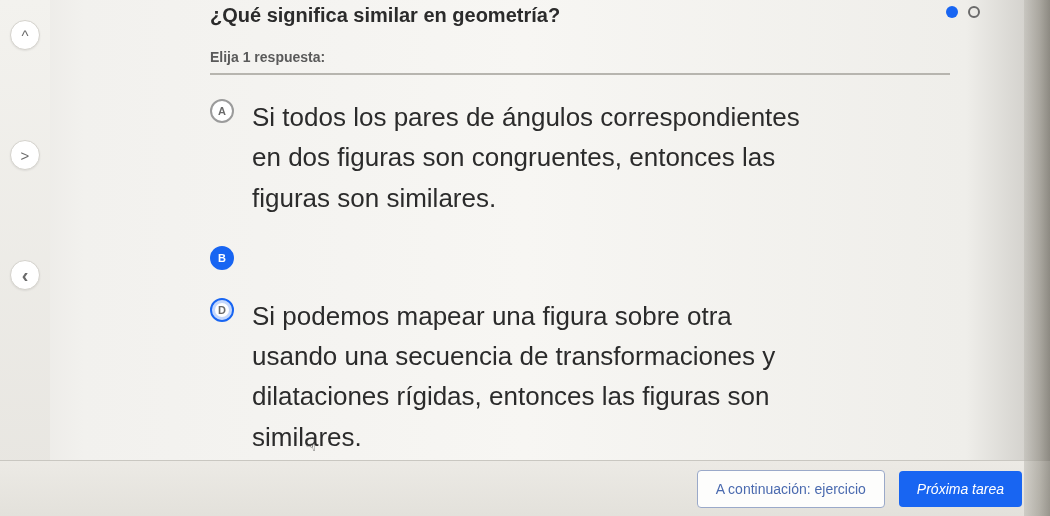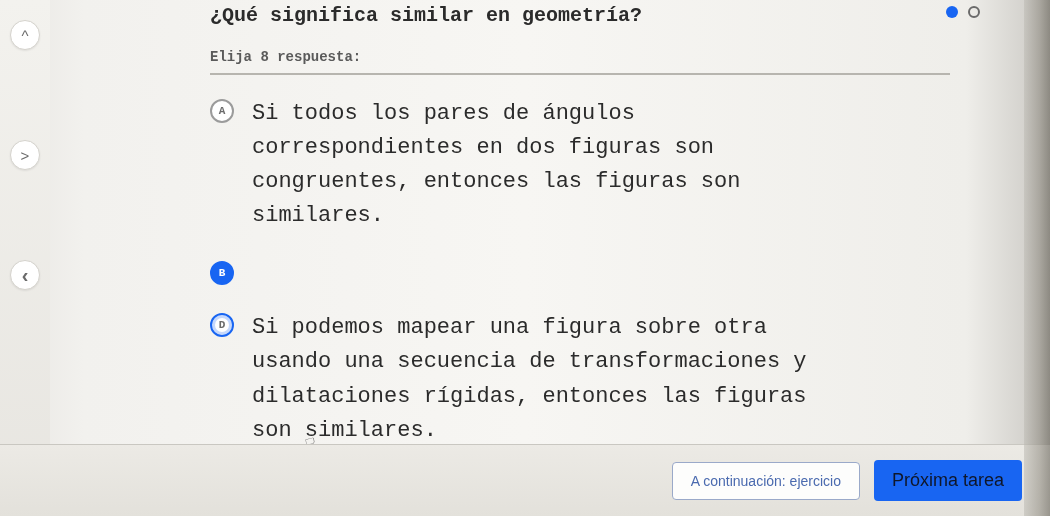--- a/index.html
+++ b/index.html
@@ -1,36 +1,36 @@
 <!DOCTYPE html>
 <html><head>
 <meta charset="utf-8">
 <style>
   * { box-sizing: border-box; margin: 0; padding: 0; }
   html, body { width: 1050px; height: 516px; font-family: -apple-system, BlinkMacSystemFont, "Segoe UI", Arial, sans-serif; background: #d8d8d8; overflow: hidden; }
   .screen { position: relative; width: 1050px; height: 516px; background: linear-gradient(90deg, #e8e6e2 0%, #f2f1ee 8%, #f7f6f3 50%, #efeeea 92%, #c9c7c2 100%); }
   .left-rail { position: absolute; left: 0; top: 0; width: 50px; height: 516px; background: linear-gradient(180deg, #f3f2ee, #e7e5e0); display: flex; flex-direction: column; align-items: center; padding-top: 20px; }
   .rail-btn { width: 30px; height: 30px; border-radius: 50%; background: #fff; border: 1px solid #d5d3cd; margin-bottom: 90px; display: flex; align-items: center; justify-content: center; color: #6b6b6b; font-size: 15px; box-shadow: 0 1px 2px rgba(0,0,0,0.08); cursor: pointer; }
   .rail-btn.chev { font-size: 20px; font-weight: 600; }
-  .main { position: absolute; left: 210px; top: 0; right: 40px; padding-top: 4px; font-family: Liberation Mono, monospace; }
+  .main { position: absolute; left: 210px; top: 0; right: 40px; padding-top: 4px; }
   .question { font-size: 20px; font-weight: 700; color: #2b2b2b; margin-bottom: 22px; }
   .instruction { font-size: 14px; color: #5a5a5a; font-weight: 600; margin-bottom: 8px; }
   .rule { border: none; border-top: 2px solid #b7b5af; margin-bottom: 22px; width: 740px; }
   .options { display: flex; flex-direction: column; gap: 26px; width: 740px; }
   .option { display: flex; align-items: flex-start; gap: 18px; cursor: pointer; }
   .radio { flex: 0 0 24px; width: 24px; height: 24px; border-radius: 50%; border: 2px solid #9b9b9b; background: #fff; display: flex; align-items: center; justify-content: center; font-size: 11px; font-weight: 600; color: #6a6a6a; margin-top: 2px; }
   .radio.filled { background: #1865f2; border-color: #1865f2; color: #fff; }
   .radio.selected { border: 3px solid #1865f2; background: #fff; color: #6a6a6a; position: relative; }
   .radio.selected::after { content: ""; position: absolute; inset: 4px; border-radius: 50%; background: transparent; }
   .radio.selected .letter { position: relative; z-index: 1; }
   .radio.selected-ring { border: 2px solid #1865f2; box-shadow: 0 0 0 3px rgba(24,101,242,0.25) inset; }
-  .opt-text { font-size: 22px; line-height: 1.55; color: #2b2b2b; max-width: 560px; }
-  .footer { position: absolute; left: 0; right: 0; bottom: 0; height: 72px; border-top: 1px solid #c9c7c1; background: linear-gradient(180deg, #eceae5, #e3e1db); display: flex; justify-content: flex-end; align-items: center; padding-right: 28px; gap: 14px; }
+  .opt-text { font-size: 26px; line-height: 1.55; color: #2b2b2b; max-width: 560px; }
+  .footer { position: absolute; left: 0; right: 0; bottom: 0; height: 56px; border-top: 1px solid #c9c7c1; background: linear-gradient(180deg, #eceae5, #e3e1db); display: flex; justify-content: flex-end; align-items: center; padding-right: 28px; gap: 14px; }
   .btn-secondary { padding: 10px 18px; border: 1px solid #9aa9c9; background: #fdfdfc; color: #4a6aaf; border-radius: 4px; font-size: 14px; font-weight: 500; cursor: pointer; }
-  .btn-primary { padding: 10px 18px; border: none; background: #1865f2; color: #0f172a; border-radius: 4px; font-size: 18px; font-weight: 500; cursor: pointer; }
+  .btn-primary { padding: 10px 18px; border: none; background: #1865f2; color: #ffffff; border-radius: 4px; font-size: 14px; font-weight: 500; cursor: pointer; font-style: italic; }
   .progress-dots { position: absolute; top: 6px; right: 70px; display: flex; gap: 10px; align-items: center; }
   .dot { width: 12px; height: 12px; border-radius: 50%; }
   .dot.filled-dot { background: #1865f2; }
   .dot.empty-dot { border: 2px solid #6a6a6a; background: transparent; }
   .cursor-hand { position: absolute; left: 305px; bottom: 60px; font-size: 18px; color: #3a3a3a; transform: rotate(-8deg); }
   .right-edge { position: absolute; right: 0; top: 0; width: 26px; height: 516px; background: linear-gradient(90deg, #bdbbb4, #8c887e 60%, #5b574d); opacity: .55; }
 </style>
 </head>
 <body>
 
@@ -48,21 +48,21 @@
       </div>
   </div>
 
   <div class="progress-dots">
     <div class="dot filled-dot"></div>
     <div class="dot empty-dot"></div>
   </div>
 
   <div class="main">
     <div class="question">¿Qué significa similar en geometría?</div>
-    <div class="instruction">Elija 8 respuesta:</div>
+    <div class="instruction">Elija 1 respuesta:</div>
     <hr class="rule">
 
     <div class="options">
 
       <div class="option">
         <div class="radio">
             <span class="letter">A</span>
           </div>
         <div class="opt-text">Si todos los pares de ángulos correspondientes en dos figuras son congruentes, entonces las figuras son similares.</div>
       </div>

